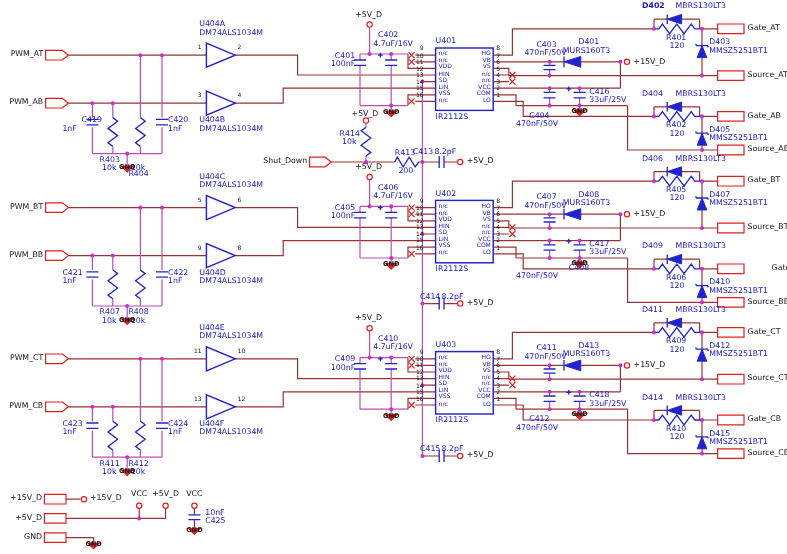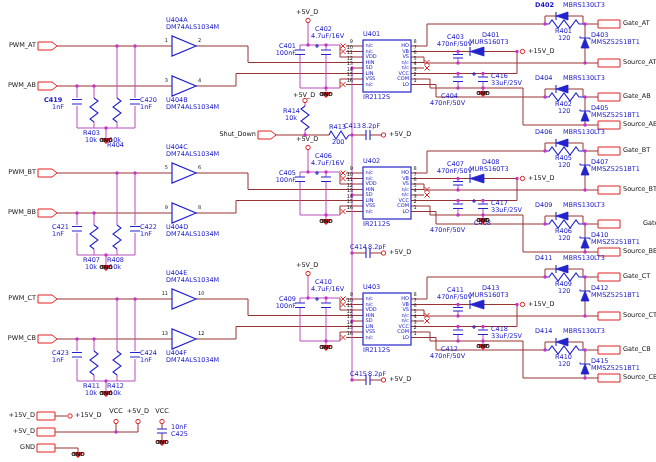--- a/index.html
+++ b/index.html
@@ -103,21 +103,21 @@
       <circle class="pc" cx="116" cy="421.5" r="2.2"></circle>
       <circle class="pc" cx="138" cy="421.5" r="2.2"></circle>
       <circle class="pc" cx="162" cy="421.5" r="2.2"></circle>
       <circle class="dot" cx="116" cy="432" r="1.7"></circle>
     </g>
   </svg>
 
   <div id="labels">
       <div class="lbl k" style="left: 0px; top: 42px; width: 36px; text-align: right;">PWM_AT</div>
       <div class="lbl k" style="left: 0px; top: 82px; width: 36px; text-align: right;">PWM_AB</div>
-      <div class="lbl " style="left: 44px; top: 97px; font-weight: bold;">C419</div>
+      <div class="lbl " style="left: 68px; top: 97px;">C419</div>
       <div class="lbl " style="left: 52px; top: 104px;">1nF</div>
       <div class="lbl " style="left: 83px; top: 130px;">R403</div>
       <div class="lbl " style="left: 85px; top: 137px;">10k</div>
       <div class="lbl " style="left: 107px; top: 130px; margin-top: 12px;">R404</div>
       <div class="lbl " style="left: 109px; top: 137px;">10k</div>
       <div class="lbl " style="left: 140px; top: 97px;">C420</div>
       <div class="lbl " style="left: 140px; top: 104px;">1nF</div>
       <div class="lbl g" style="left: 97px; top: 138px; width: 18px; text-align: center;">GND</div>
       <div class="lbl " style="left: 166px; top: 17px;">U404A</div>
       <div class="lbl " style="left: 166px; top: 24px;">DM74ALS1034M</div>

